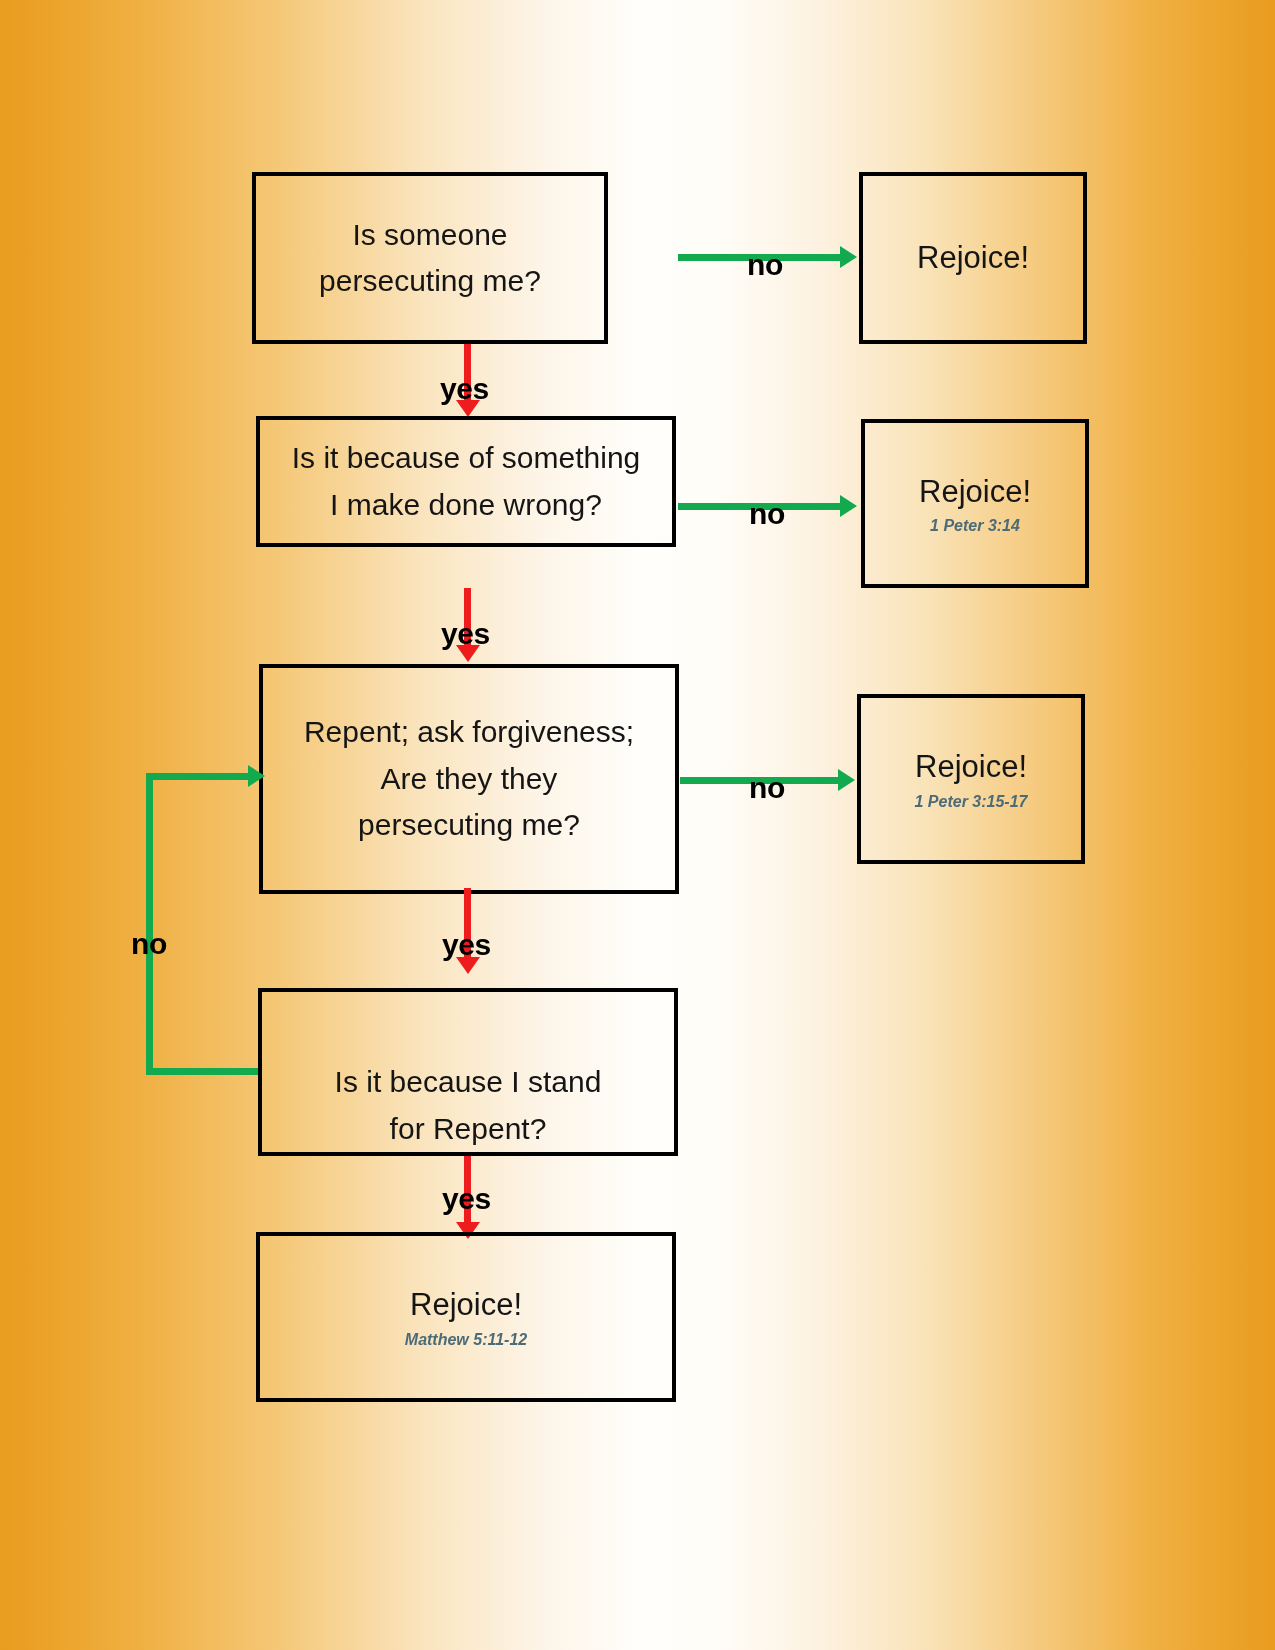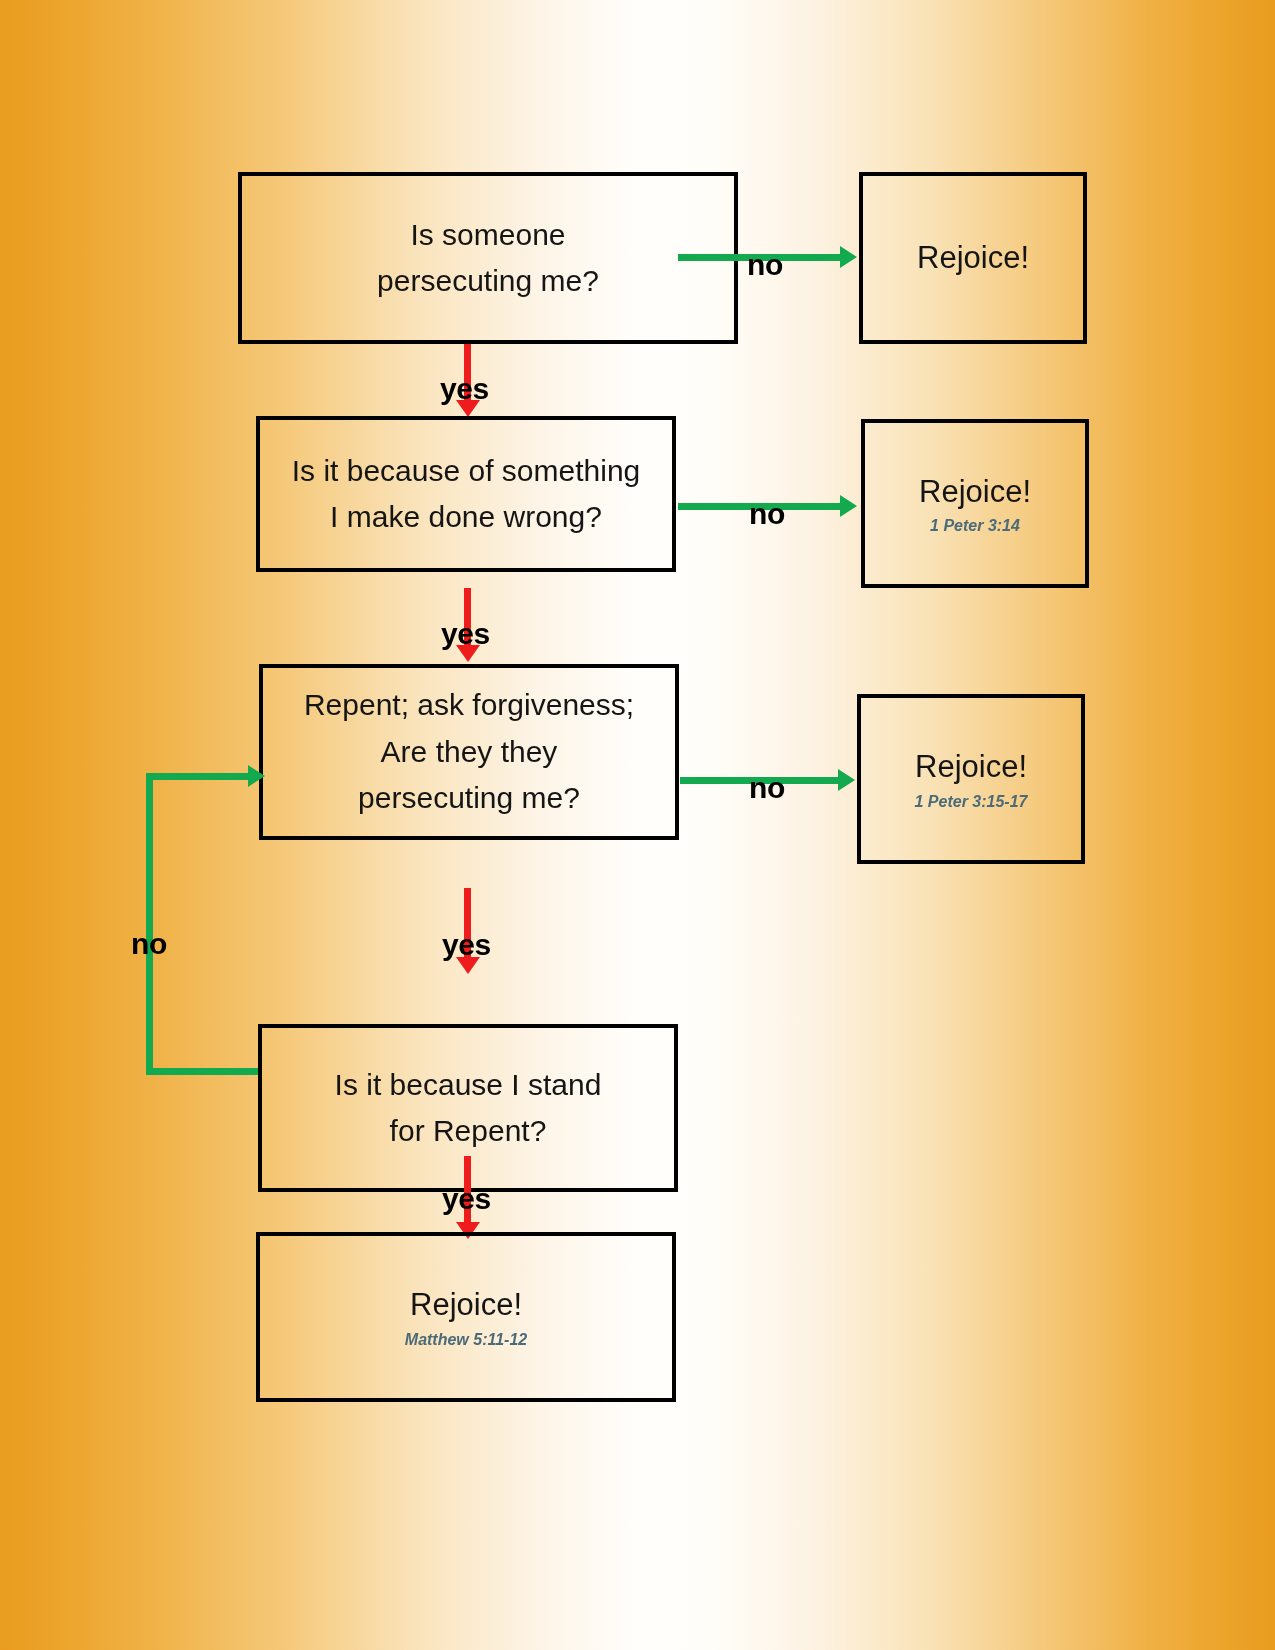--- a/index.html
+++ b/index.html
@@ -100,56 +100,56 @@
     color: #000000;
     letter-spacing: -0.4px;
     white-space: nowrap;
   }
 </style>
 </head>
 <body>
 
 <div id="canvas">
 
-  <div class="node" style="left:238px; top:172px; width:500px; height:172px;">
+  <div class="node" style="left:252px; top:172px; width:356px; height:172px;">
     <div class="line">Is someone</div>
     <div class="line">persecuting me?</div>
   </div>
 
   <div class="hline" style="left:678px; top:254px; width:162px; height:7px;"></div>
   <div class="harrow" style="left:840px; top:246px;"></div>
   <div class="lbl" style="left:747px; top:248px;">no</div>
 
   <div class="node" style="left:859px; top:172px; width:228px; height:172px;">
     <div class="big">Rejoice!</div>
   </div>
 
   <div class="vline" style="left:464px; top:344px; width:7px; height:62px;"></div>
   <div class="varrow" style="left:456px; top:400px;"></div>
   <div class="lbl" style="left:440px; top:372px;">yes</div>
 
-  <div class="node" style="left:256px; top:416px; width:420px; height:156px;">
+  <div class="node" style="left:256px; top:416px; width:420px; height:131px;">
     <div class="line">Is it because of something</div>
     <div class="line">I make done wrong?</div>
   </div>
 
   <div class="hline" style="left:678px; top:503px; width:162px; height:7px;"></div>
   <div class="harrow" style="left:840px; top:495px;"></div>
   <div class="lbl" style="left:749px; top:497px;">no</div>
 
   <div class="node" style="left:861px; top:419px; width:228px; height:169px;">
     <div class="big">Rejoice!</div>
     <div class="ref">1 Peter 3:14</div>
   </div>
 
   <div class="vline" style="left:464px; top:588px; width:7px; height:62px;"></div>
   <div class="varrow" style="left:456px; top:645px;"></div>
   <div class="lbl" style="left:441px; top:617px;">yes</div>
 
-  <div class="node" style="left:259px; top:664px; width:420px; height:176px;">
+  <div class="node" style="left:259px; top:664px; width:420px; height:230px;">
     <div class="line">Repent; ask forgiveness;</div>
     <div class="line">Are they they</div>
     <div class="line">persecuting me?</div>
   </div>
 
   <div class="hline" style="left:680px; top:777px; width:158px; height:7px;"></div>
   <div class="harrow" style="left:838px; top:769px;"></div>
   <div class="lbl" style="left:749px; top:771px;">no</div>
 
   <div class="node" style="left:857px; top:694px; width:228px; height:170px;">
@@ -160,21 +160,21 @@
   <div class="vline" style="left:464px; top:888px; width:7px; height:73px;"></div>
   <div class="varrow" style="left:456px; top:957px;"></div>
   <div class="lbl" style="left:442px; top:928px;">yes</div>
 
   <div class="hline" style="left:146px; top:1068px; width:116px; height:7px;"></div>
   <div class="hline" style="left:146px; top:773px; width:7px; height:302px;"></div>
   <div class="hline" style="left:146px; top:773px; width:106px; height:7px;"></div>
   <div class="harrow" style="left:248px; top:765px;"></div>
   <div class="lbl" style="left:131px; top:927px;">no</div>
 
-  <div class="node" style="left:258px; top:1024px; width:420px; height:168px;">
+  <div class="node" style="left:258px; top:988px; width:420px; height:168px;justify-content:flex-end;">
     <div class="line">Is it because I stand</div>
     <div class="line">for Repent?</div>
   </div>
 
   <div class="vline" style="left:464px; top:1156px; width:7px; height:70px;"></div>
   <div class="varrow" style="left:456px; top:1222px;"></div>
   <div class="lbl" style="left:442px; top:1182px;">yes</div>
 
   <div class="node" style="left:256px; top:1232px; width:420px; height:170px;">
     <div class="big">Rejoice!</div>

